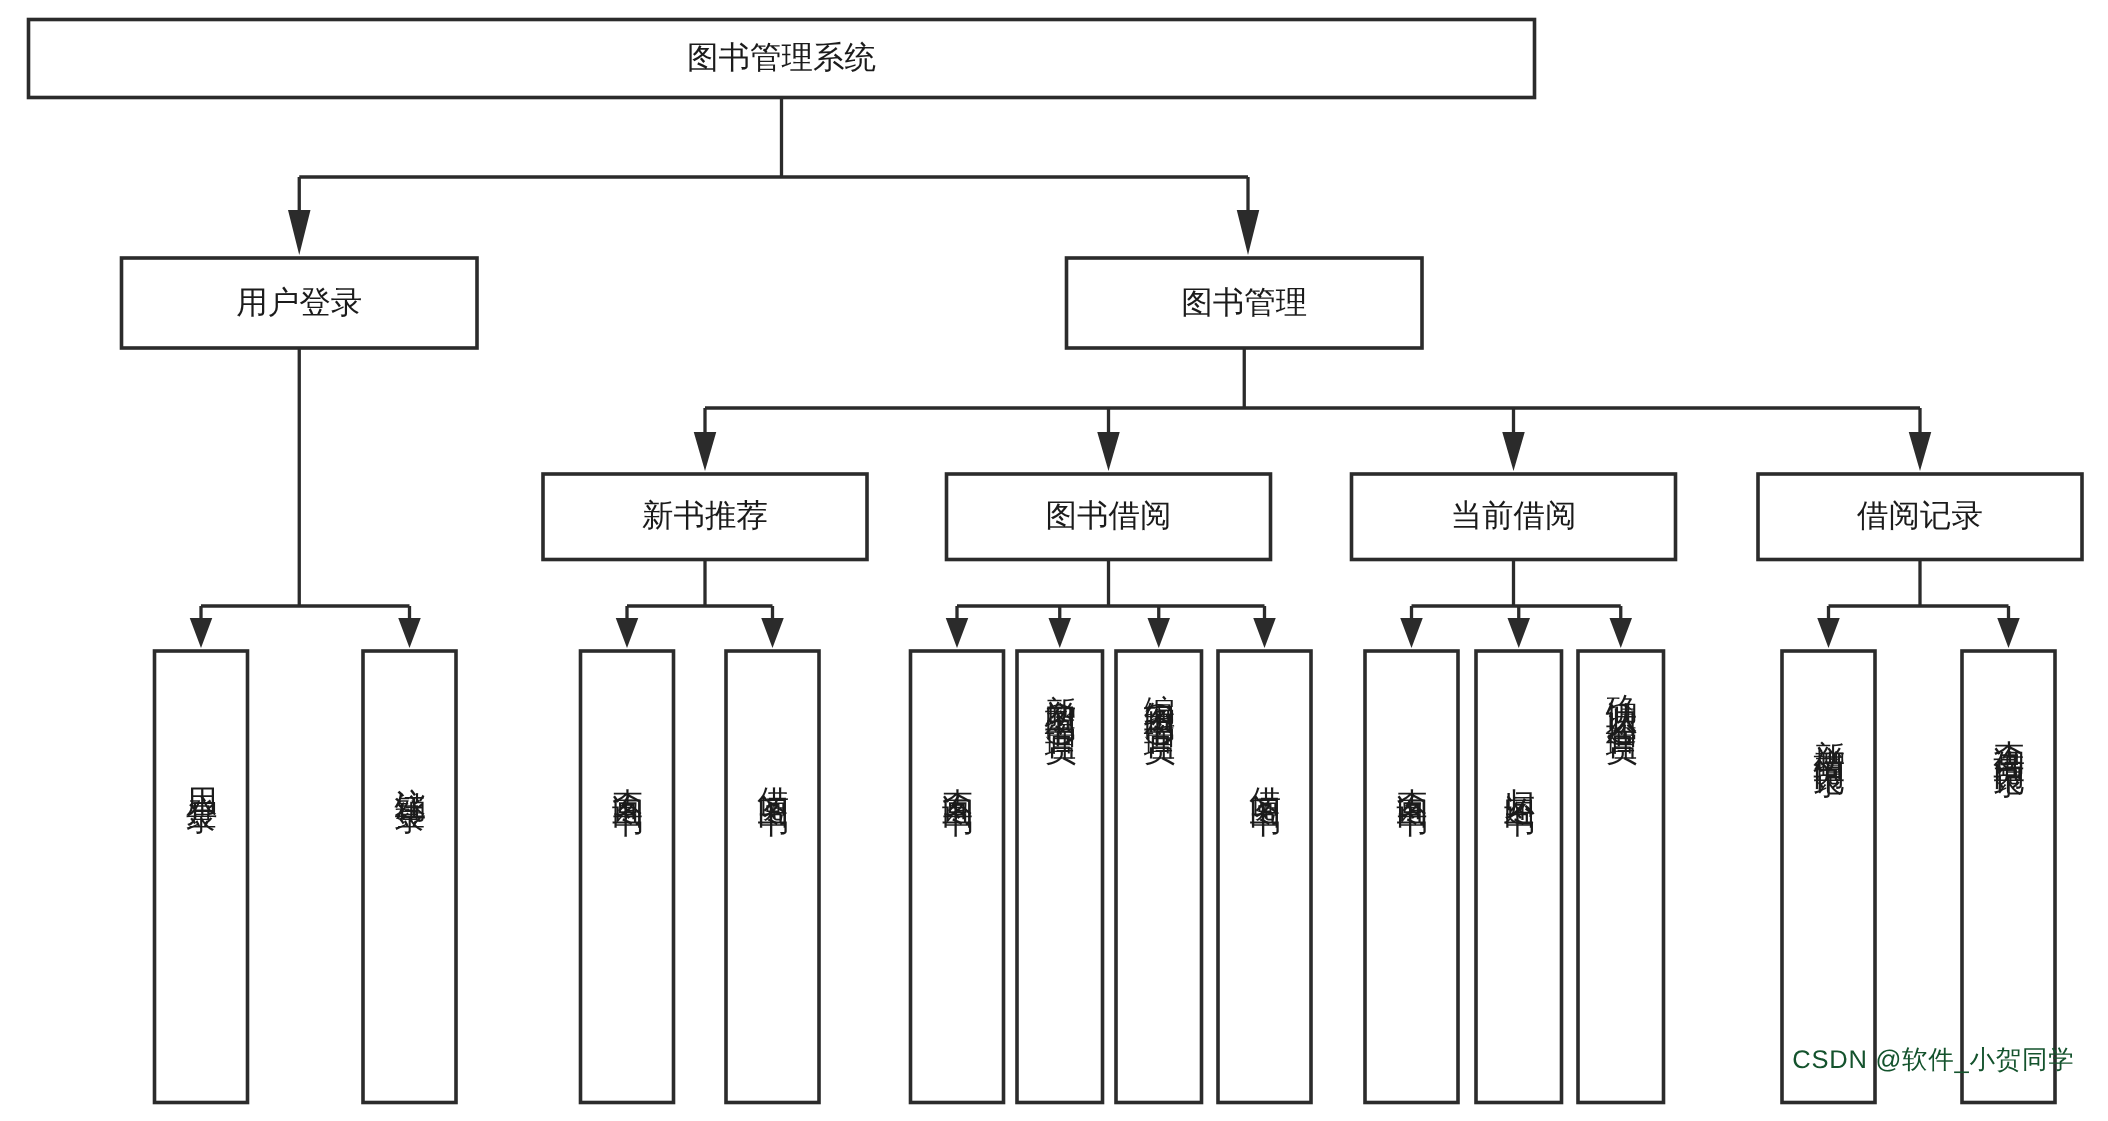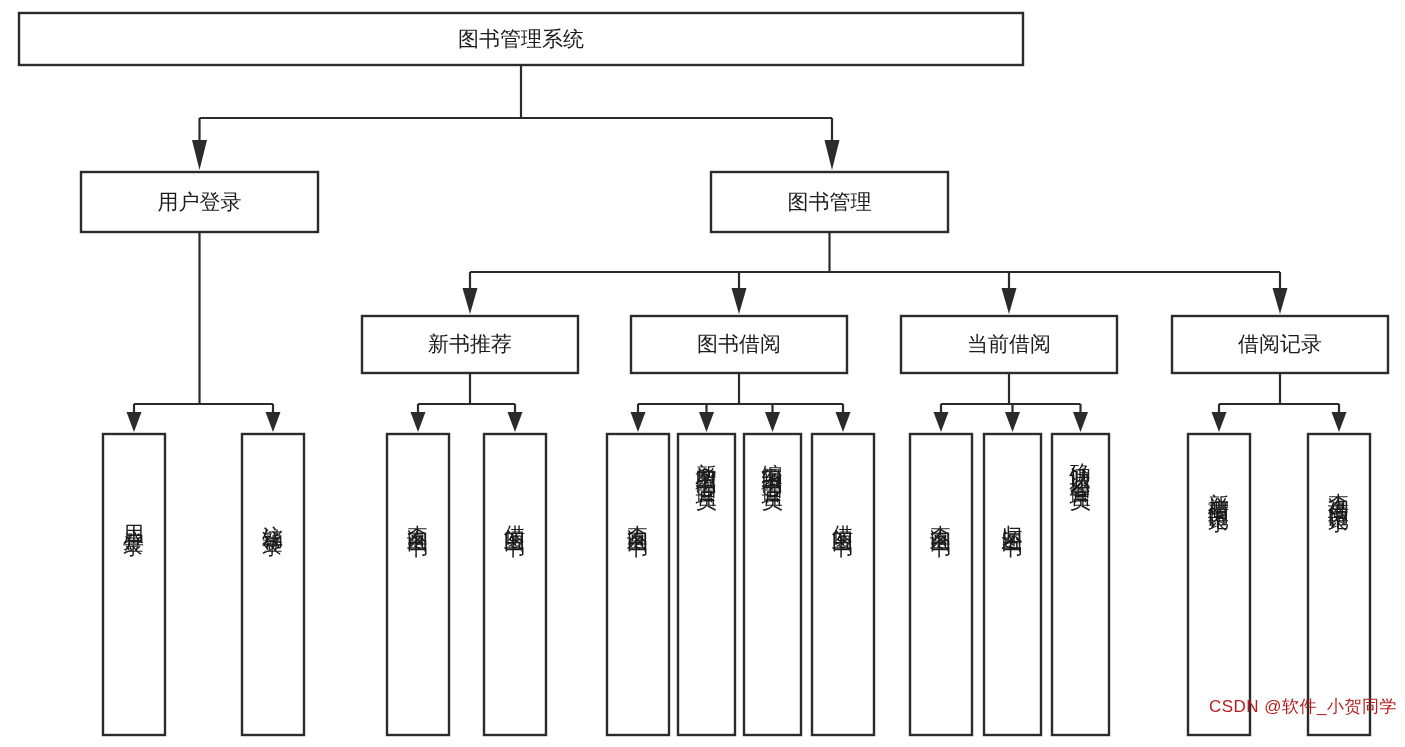--- a/index.html
+++ b/index.html
@@ -61,25 +61,25 @@
     font-family: "Liberation Sans", "DejaVu Sans", sans-serif;
     font-size: 21px;
     line-height: 1;
     color: #1b1b1b;
     letter-spacing: 4px;
     white-space: nowrap;
     text-align: left;
   }
   .watermark {
     position: absolute;
-    right: 8px;
+    right: 22px;
     bottom: 6px;
     font-family: "Liberation Sans", "DejaVu Sans", sans-serif;
     font-size: 17px;
-    color: #b91c1c;
+    color: #14532d;
     letter-spacing: 0.5px;
     white-space: nowrap;
     pointer-events: none;
   }
 </style>
 </head>
 <body>
 
 <div id="diagram-root">
 

